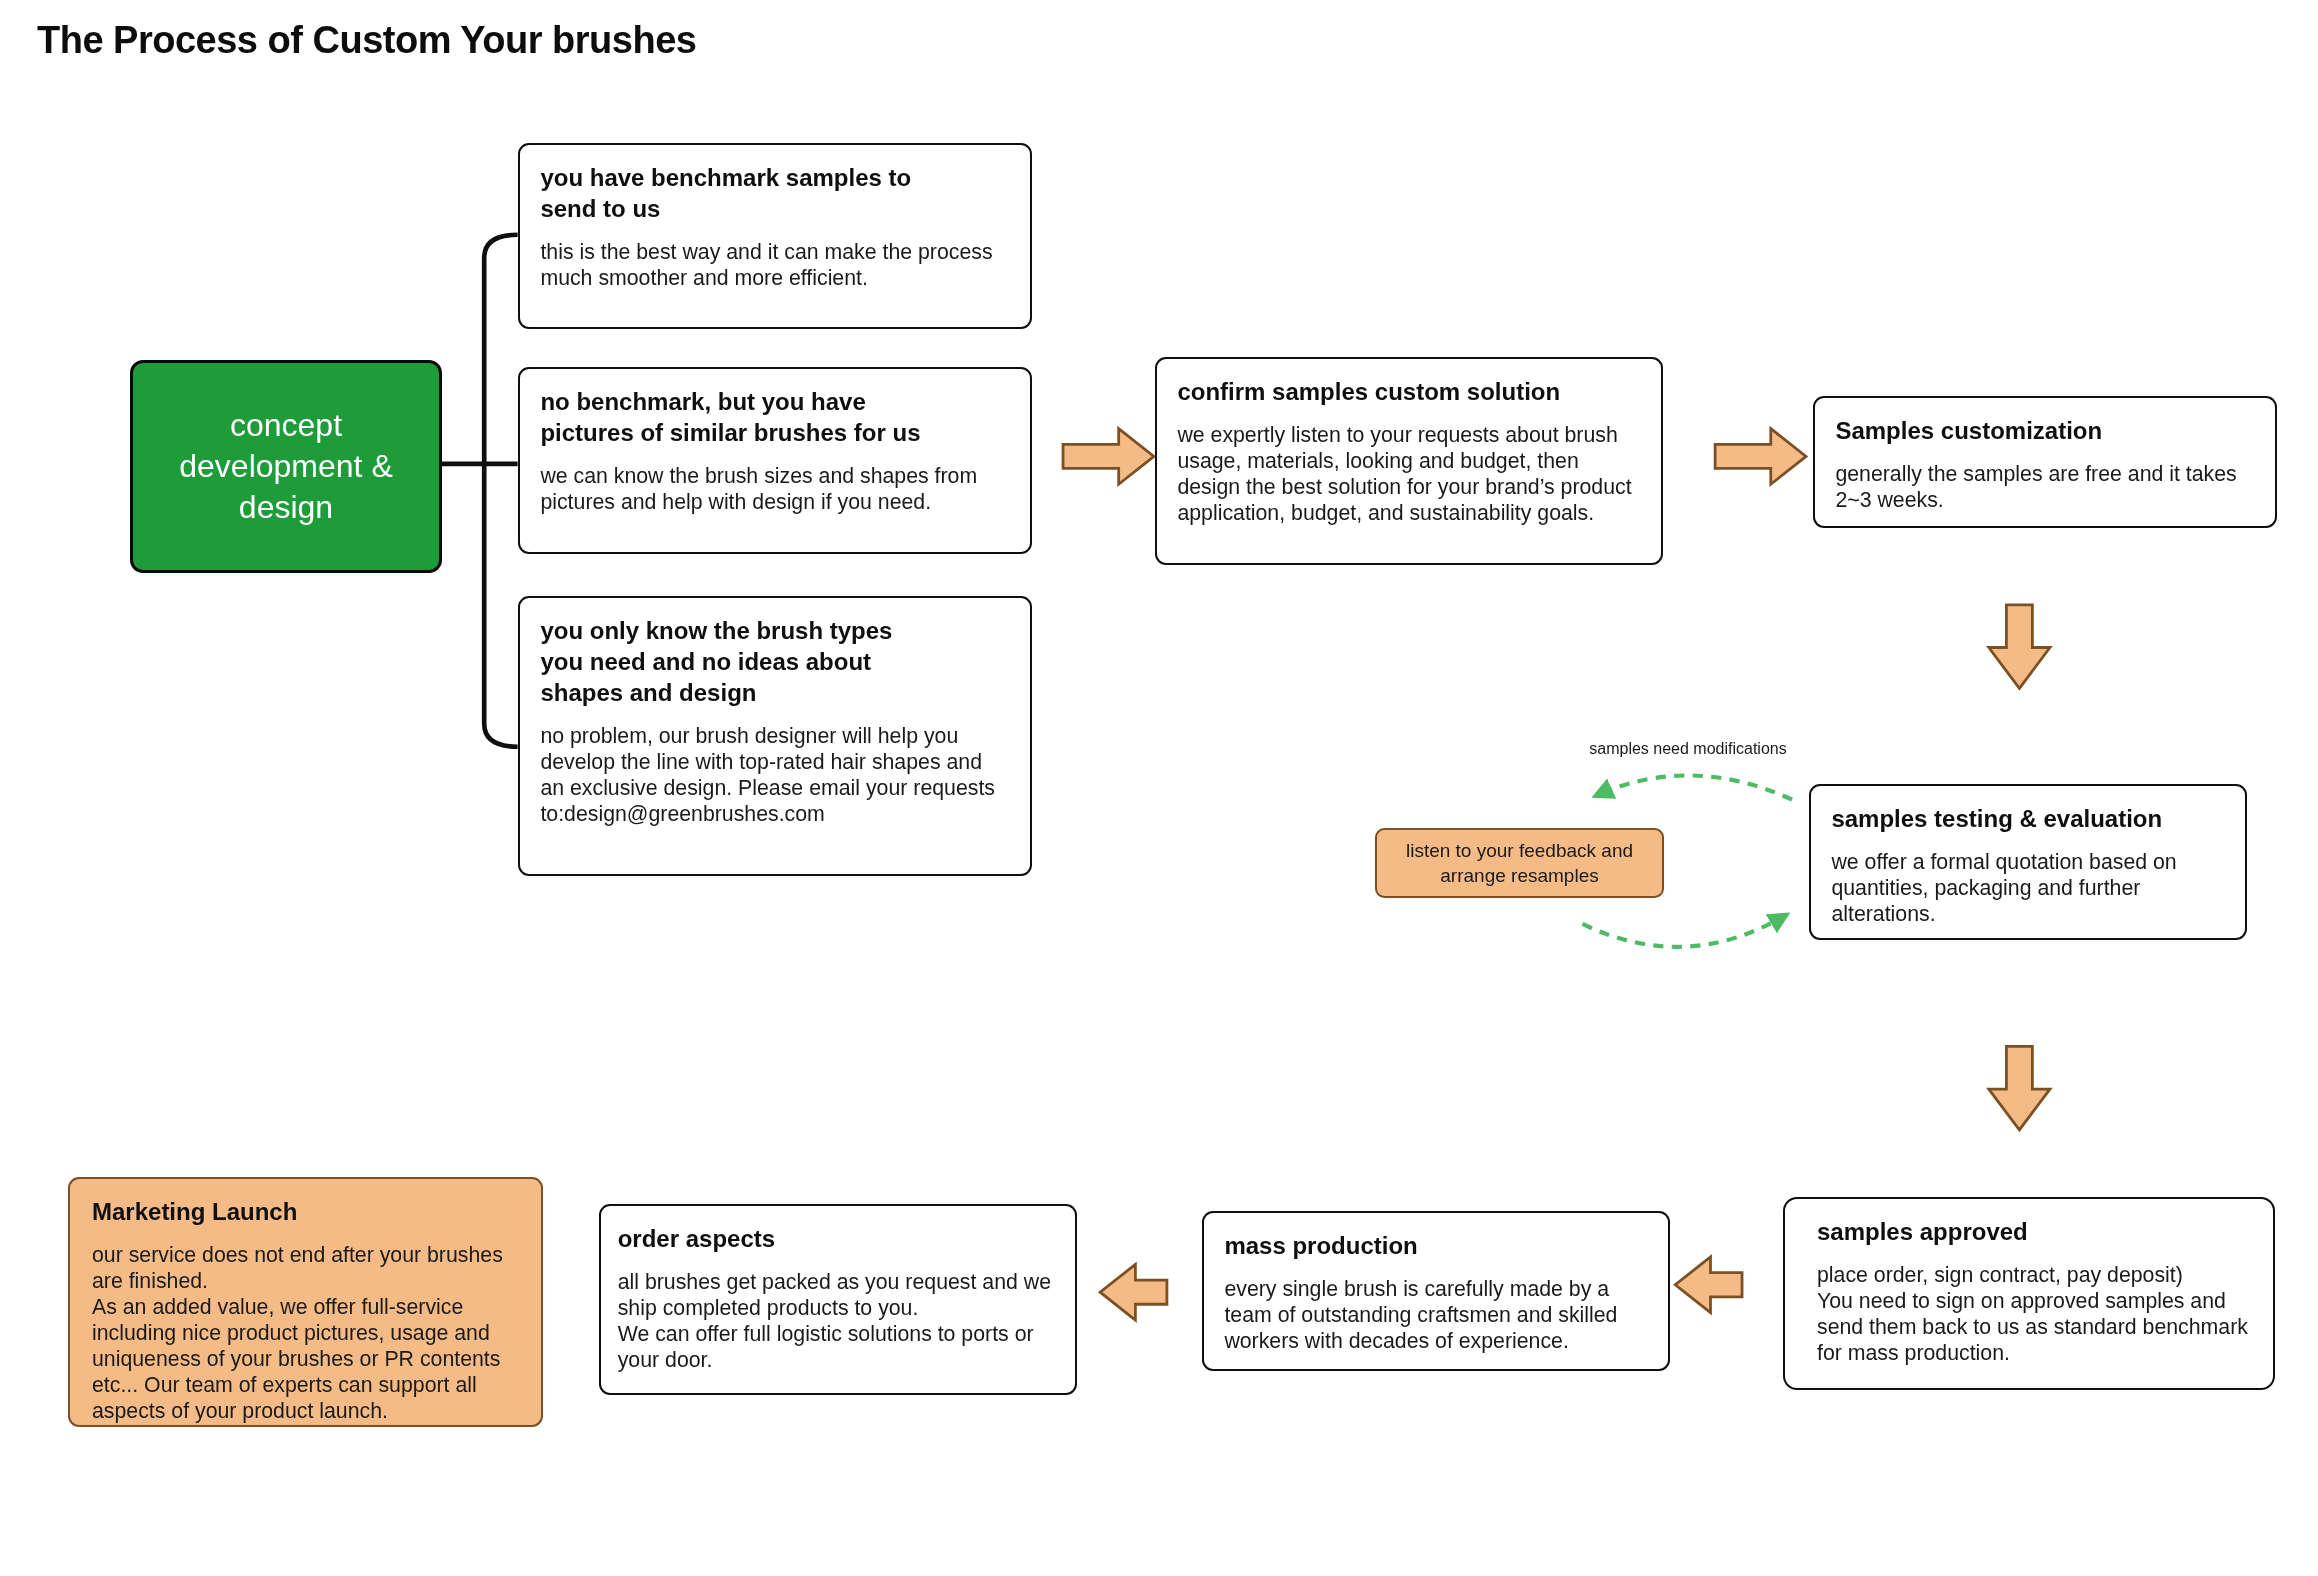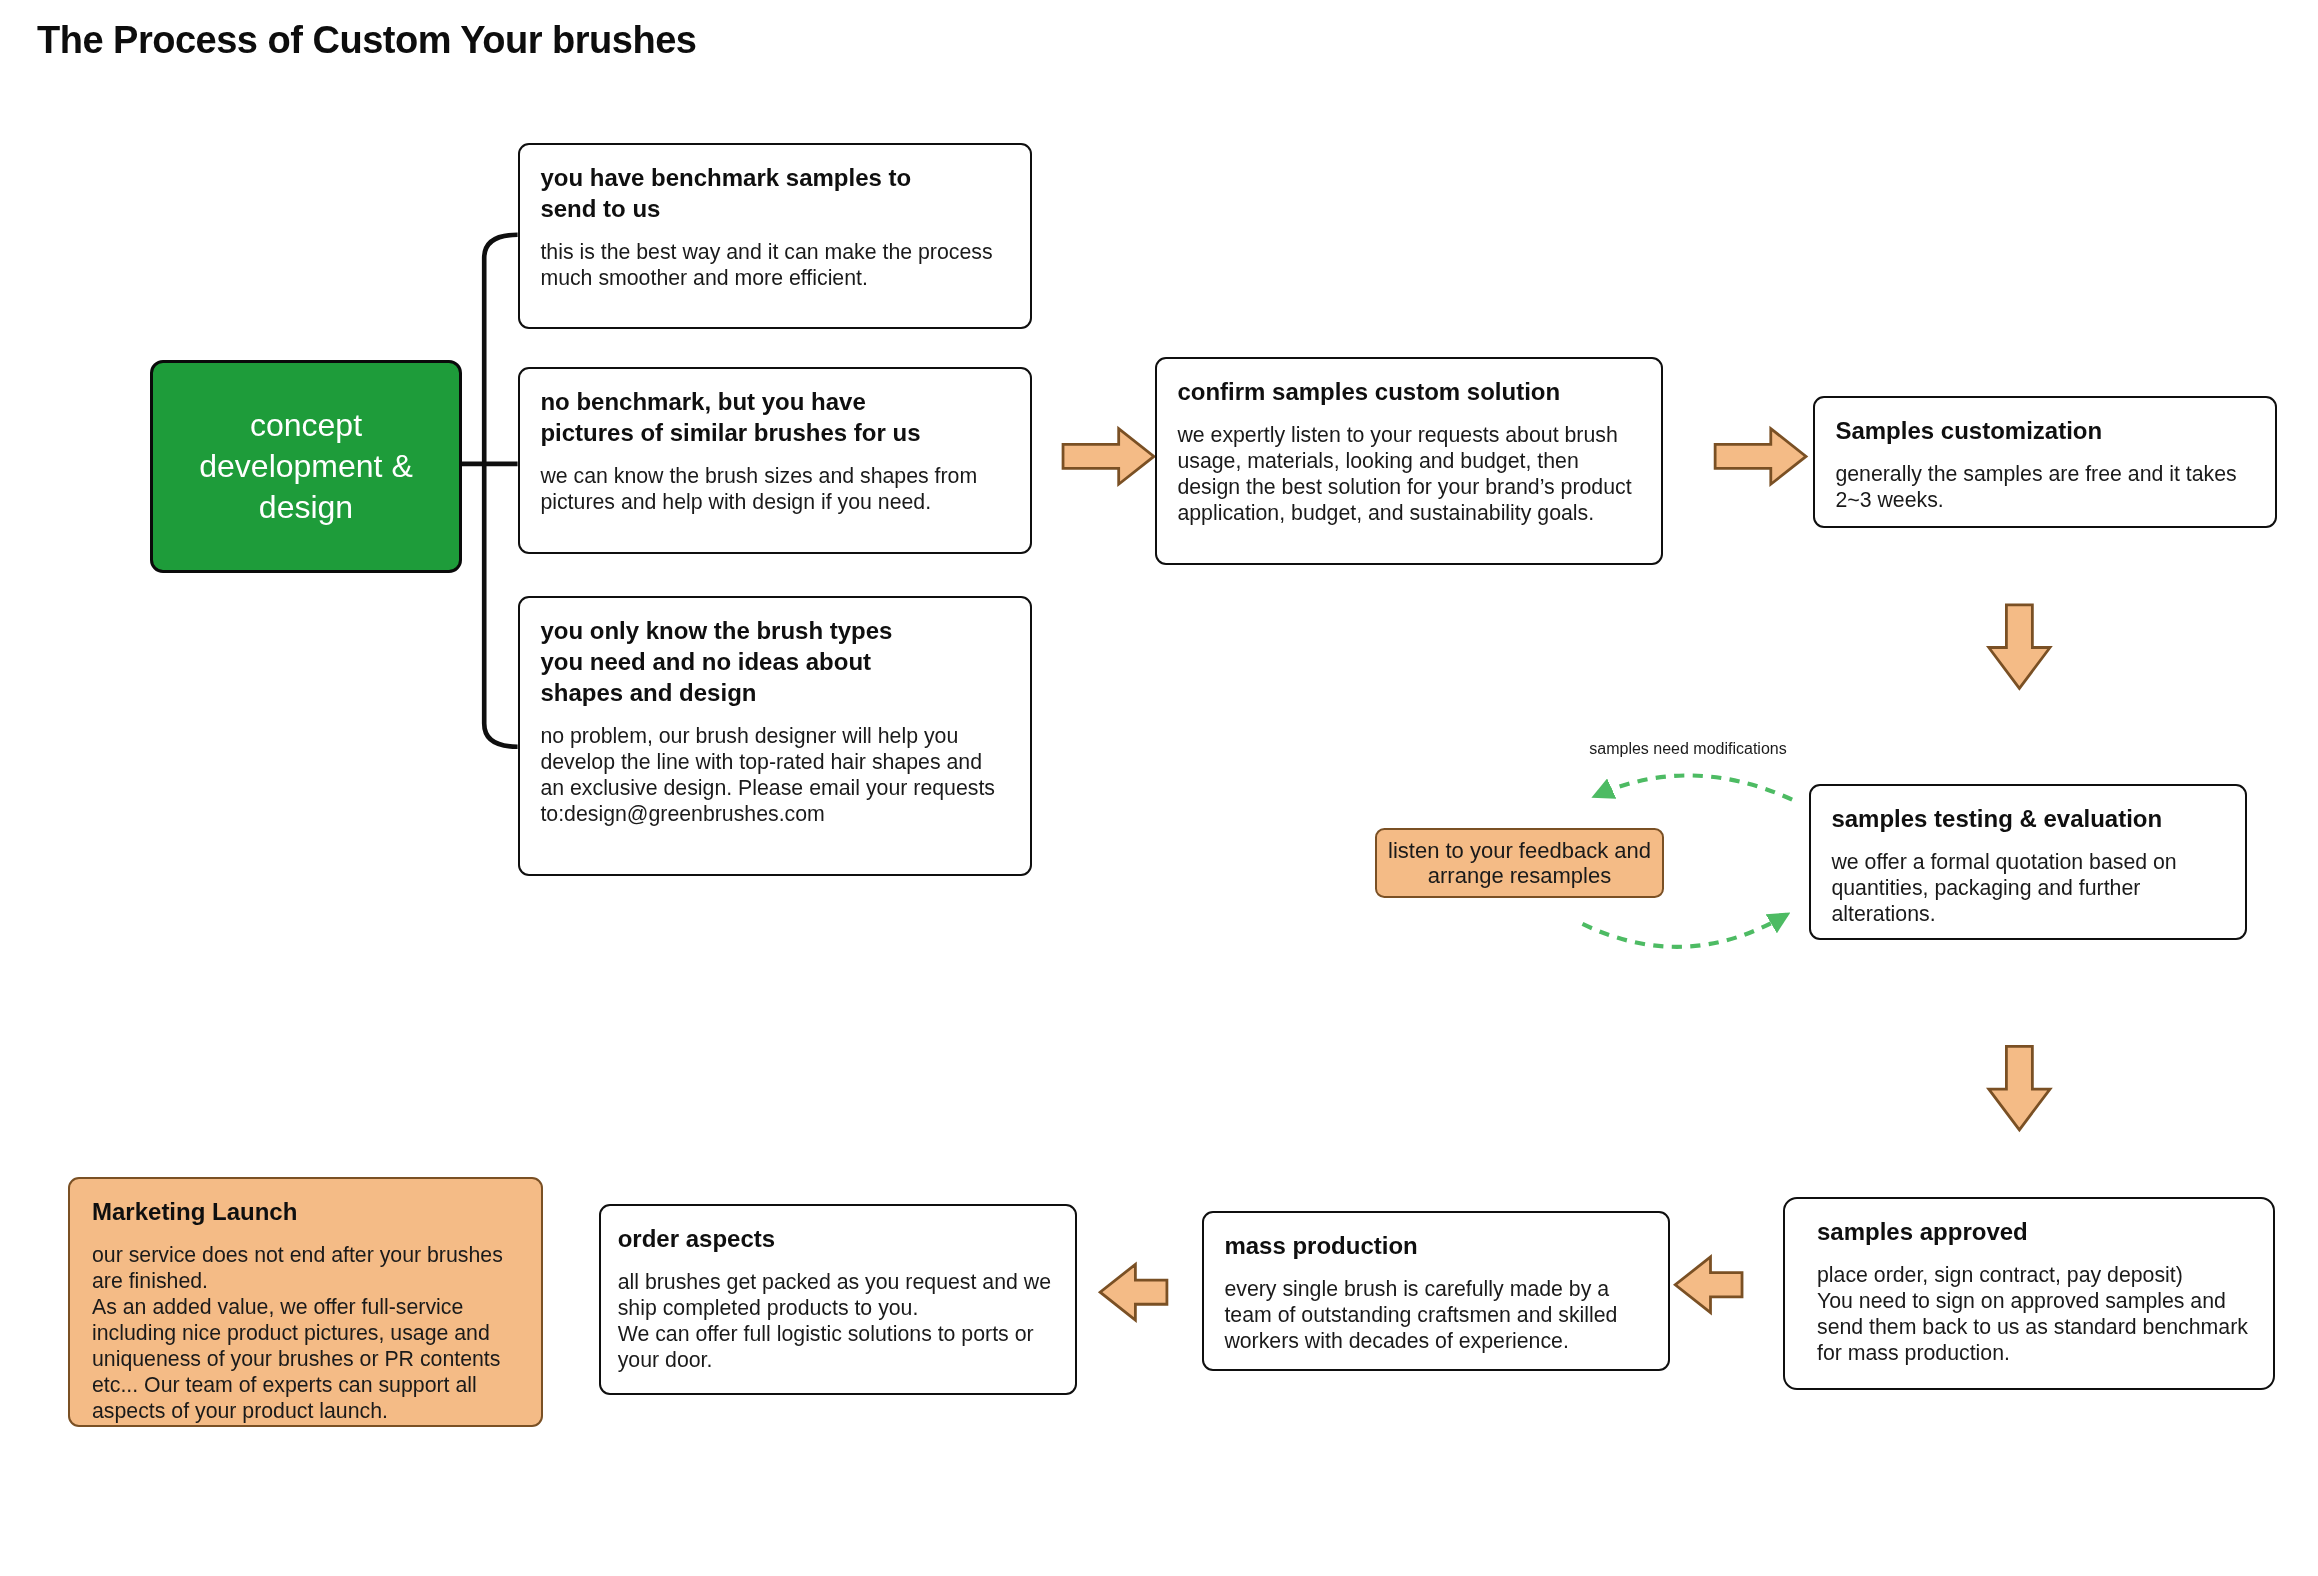--- a/index.html
+++ b/index.html
@@ -24,32 +24,31 @@
     font-size:21.3px; line-height:26px; white-space:pre-line; margin:0;
   }
 
   .concept-box {
     position:absolute; box-sizing:border-box;
     left:130px; top:360px; width:312px; height:213px;
     background:#1e9c3a; border:3.7px solid #0a0a0a; border-radius:13px;
     display:flex; align-items:center; justify-content:center;
     color:#ffffff; font-size:32px; line-height:41px; text-align:center;
     padding:9.3px 16.7px;
-    margin-left:20px;
   }
 
   .orange-box {
     background:#f4bb86; border-color:#7a5024;
   }
   .feedback-box {
     position:absolute; box-sizing:border-box;
     left:1375px; top:828px; width:289px; height:70px;
     border:2.8px solid #7a5024; border-radius:9.3px; background:#f4bb86;
     display:flex; align-items:center; justify-content:center; text-align:center;
-    font-size:22px; line-height:25px; color:#1a1a1a; padding:3.7px 9.3px;
+    font-size:19px; line-height:25px; color:#1a1a1a; padding:3.7px 9.3px;
   }
 
   .float-label {
     position:absolute; left:1512px; top:740px; width:352px;
     text-align:center; font-size:16px; color:#1a1a1a;
   }
 
   svg.layer { position:absolute; left:0; top:0; width:2319px; height:1577px; }
 
   .opt1 { left:518px; top:143px; width:514px; height:186px; }

